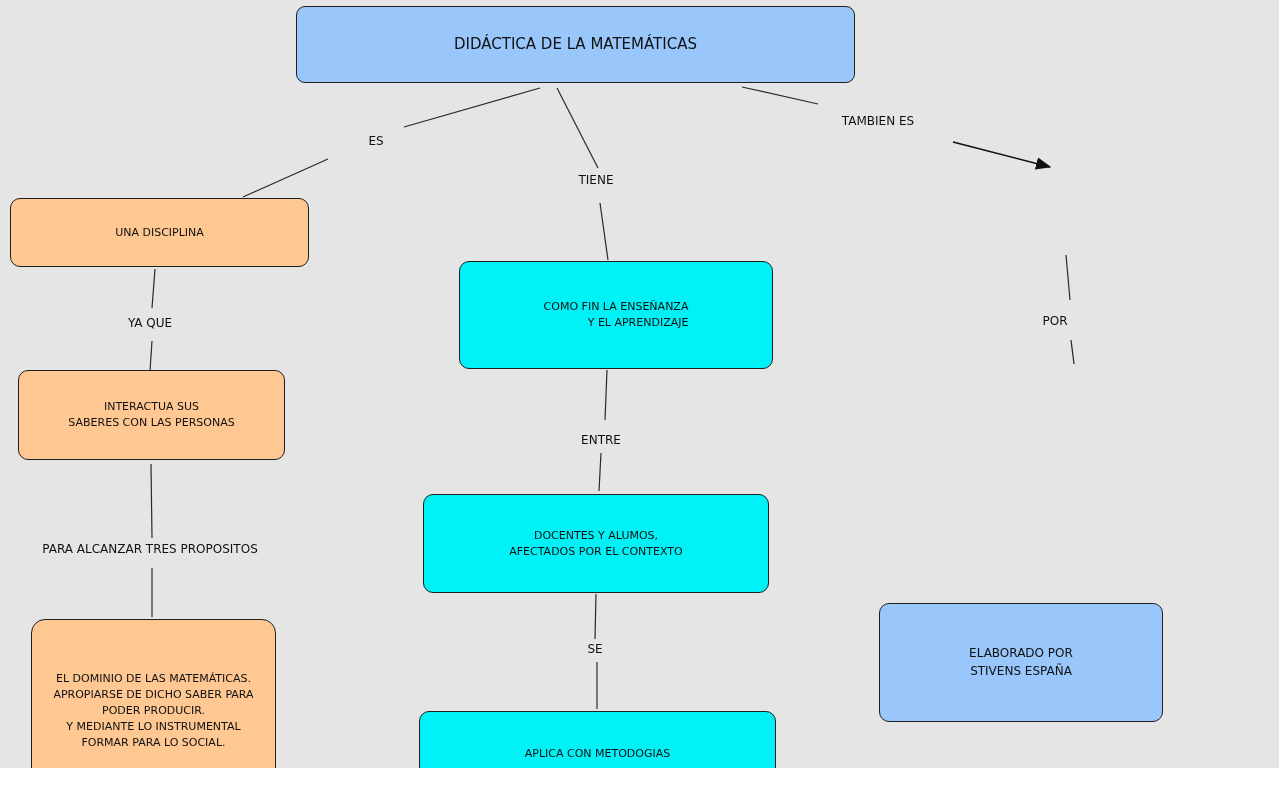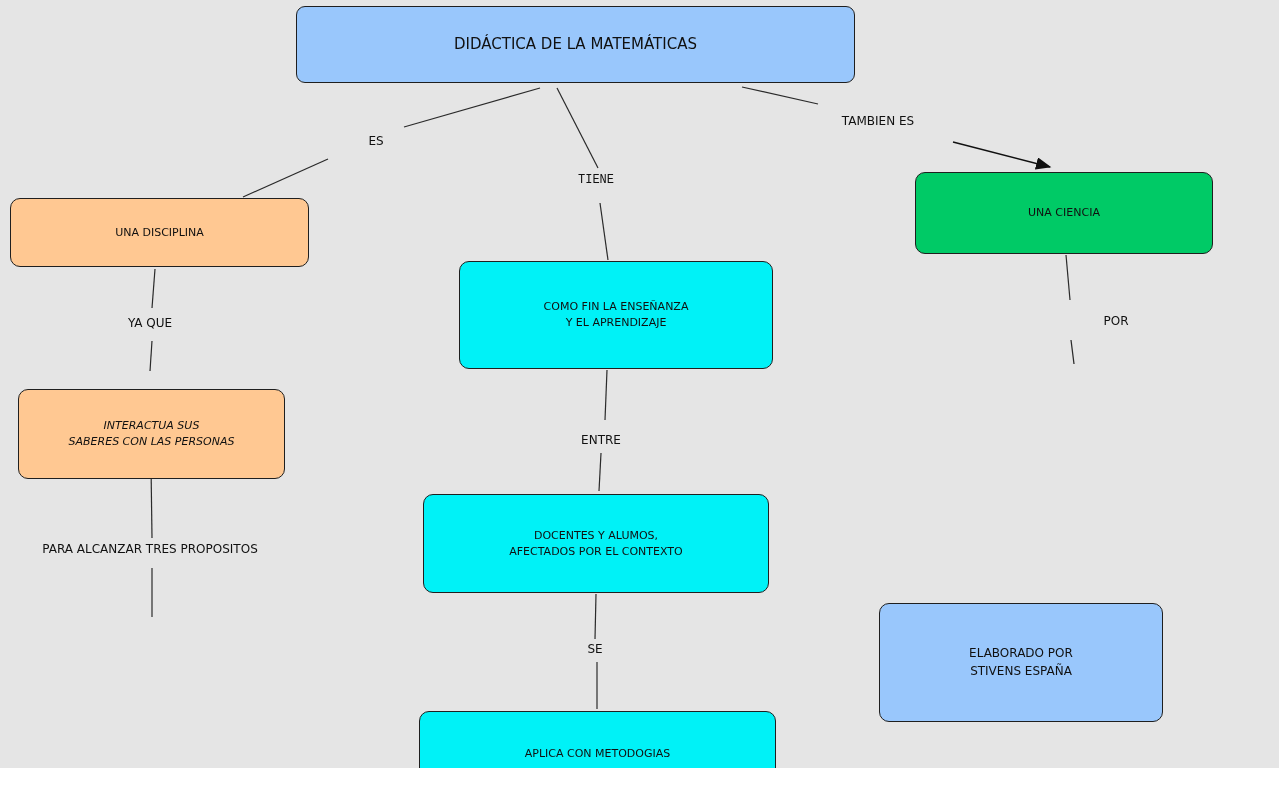--- a/index.html
+++ b/index.html
@@ -86,47 +86,51 @@
     <line x1="597" y1="662" x2="597" y2="709" stroke="#2a2a2a" stroke-width="1.2"></line>
 
     <line x1="1066" y1="255" x2="1070" y2="300" stroke="#2a2a2a" stroke-width="1.2"></line>
     <line x1="1071" y1="340" x2="1074" y2="364" stroke="#2a2a2a" stroke-width="1.2"></line>
   </svg>
 
   <div class="node blue title-node" style="left:296px; top:6px; width:559px; height:77px;">DIDÁCTICA DE LA MATEMÁTICAS</div>
 
   <div class="node orange" style="left:10px; top:198px; width:299px; height:69px;">UNA DISCIPLINA</div>
 
-  <div class="node orange" style="left:18px; top:389px; width:267px; height:90px;font-style:italic;">INTERACTUA SUS
+  <div class="node orange" style="left:18px; top:370px; width:267px; height:90px;">INTERACTUA SUS
 SABERES CON LAS PERSONAS</div>
 
+  <div class="node orange big-radius" style="left:31px; top:619px; width:245px; height:184px;">EL DOMINIO DE LAS MATEMÁTICAS.
+APROPIARSE DE DICHO SABER PARA
+PODER PRODUCIR.
+Y MEDIANTE LO INSTRUMENTAL
+FORMAR PARA LO SOCIAL.</div>
 
-  <div class="node cyan" style="left:459px; top:261px; width:314px; height:108px;">COMO FIN LA ENSEÑANZA
+  <div class="node cyan" style="left:459px; top:261px; width:314px; height:108px;text-align:right;">COMO FIN LA ENSEÑANZA
 Y EL APRENDIZAJE</div>
 
   <div class="node cyan" style="left:423px; top:494px; width:346px; height:99px;">DOCENTES Y ALUMOS,
 AFECTADOS POR EL CONTEXTO</div>
 
   <div class="node cyan" style="left:419px; top:711px; width:357px; height:85px;">APLICA CON METODOGIAS</div>
 
-  <div class="node green" style="left:915px; top:172px; width:298px; height:82px;">UNA CIENCIA</div>
 
 
   <div class="node blue credit-node" style="left:879px; top:603px; width:284px; height:119px;">ELABORADO POR
 STIVENS ESPAÑA</div>
 
   <div class="link-label" style="left:376px; top:141px;">ES</div>
 
-  <div class="link-label" style="left:596px; top:180px;font-family:Liberation Mono, monospace;">TIENE</div>
+  <div class="link-label" style="left:596px; top:180px;">TIENE</div>
 
   <div class="link-label" style="left:878px; top:121px;">TAMBIEN ES</div>
 
   <div class="link-label" style="left:150px; top:323px;">YA QUE</div>
 
   <div class="link-label" style="left:150px; top:549px;">PARA ALCANZAR TRES PROPOSITOS</div>
 
   <div class="link-label" style="left:601px; top:432px;margin-top:8px;">ENTRE</div>
 
   <div class="link-label" style="left:595px; top:649px;">SE</div>
 
-  <div class="link-label" style="left:1116px; top:321px;">POR</div>
+  <div class="link-label" style="left:1055px; top:321px;">POR</div>
 
 </div>
 
 </body></html>

